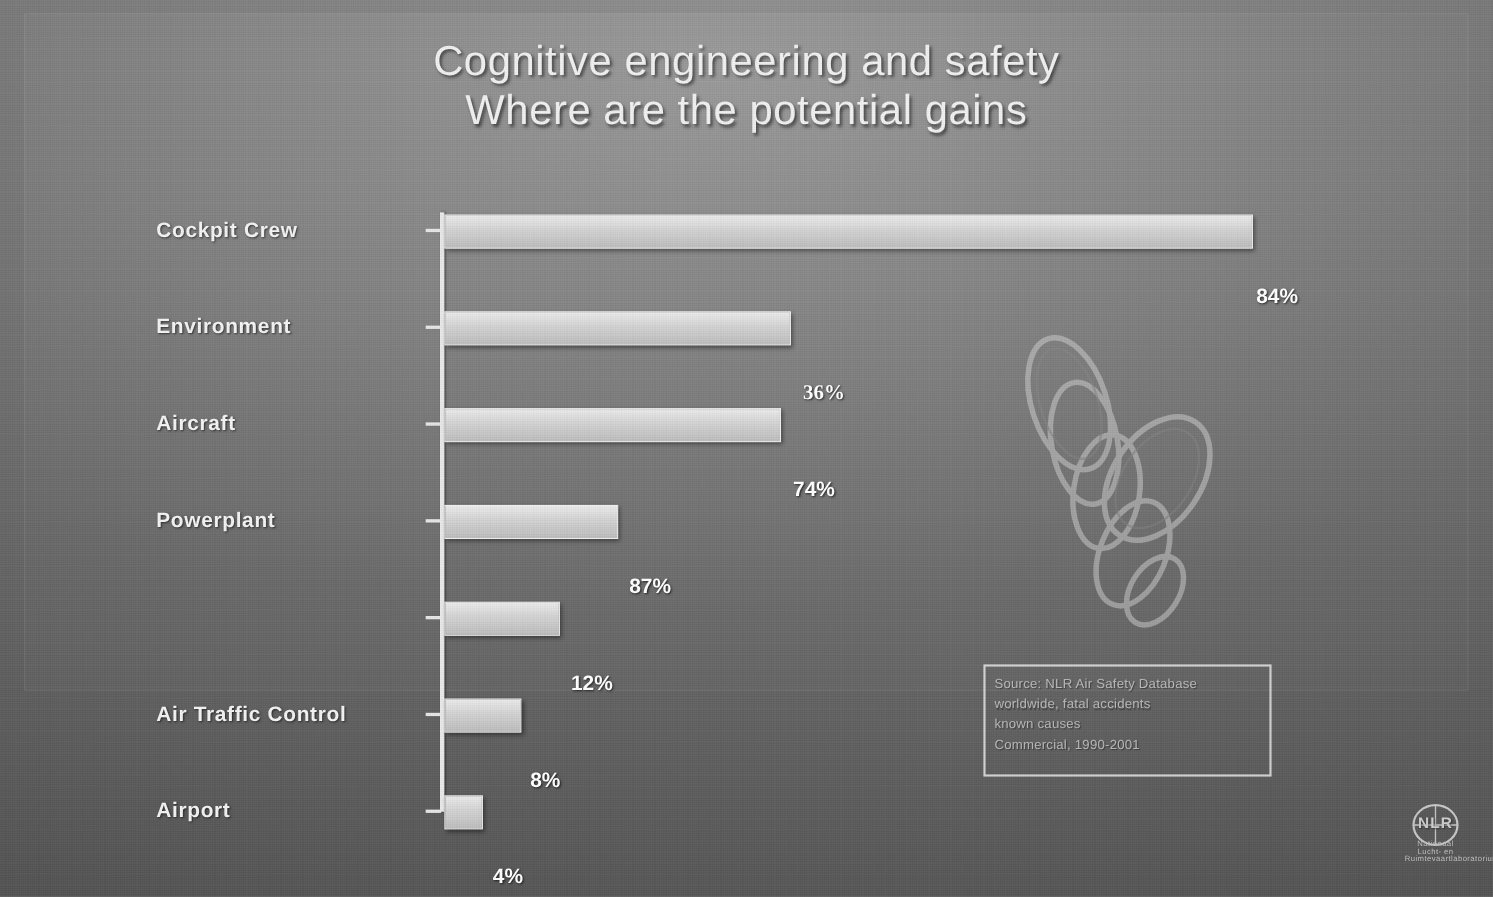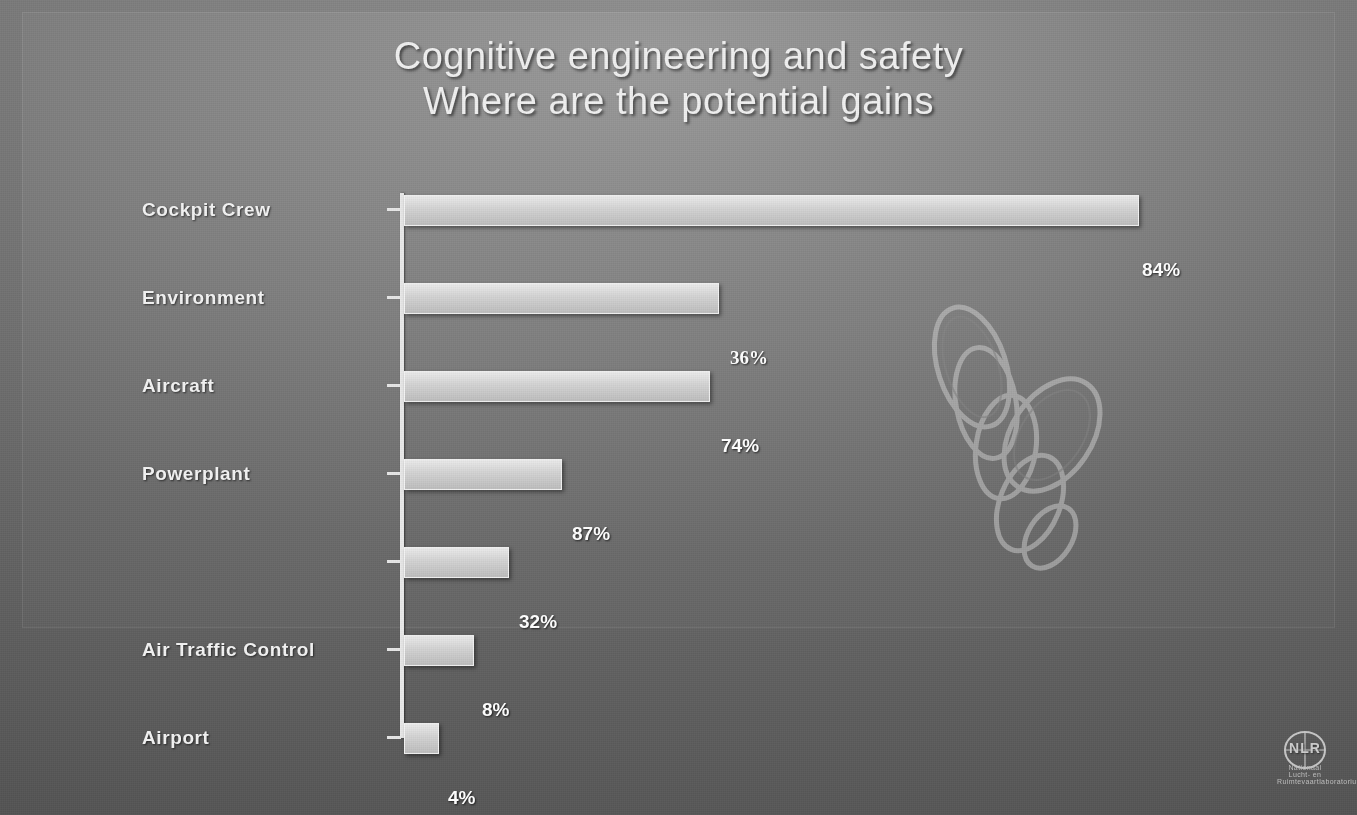--- a/index.html
+++ b/index.html
@@ -223,21 +223,21 @@
       <div class="row" style="top:264px;">
         <div class="row-label">Powerplant</div>
         <div class="tick"></div>
         <div class="bar" style="width:158px;"></div>
         <div class="bar-value" style="left:430px;">87%</div>
       </div>
 
       <div class="row" style="top:352px;">
         <div class="tick"></div>
         <div class="bar" style="width:105px;"></div>
-        <div class="bar-value" style="left:377px;">32%</div>
+        <div class="bar-value" style="left:377px;">12%</div>
       </div>
 
       <div class="row" style="top:440px;">
         <div class="row-label">Air Traffic Control</div>
         <div class="tick"></div>
         <div class="bar" style="width:70px;"></div>
         <div class="bar-value" style="left:340px;">8%</div>
       </div>
 
       <div class="row" style="top:528px;">
@@ -256,20 +256,26 @@
         <ellipse cx="150" cy="138" rx="40" ry="62" transform="rotate(34 150 138)"></ellipse>
         <ellipse cx="128" cy="206" rx="30" ry="50" transform="rotate(22 128 206)"></ellipse>
         <ellipse cx="148" cy="240" rx="22" ry="34" transform="rotate(32 148 240)"></ellipse>
       </g>
       <g fill="none" stroke="#8c8c8c" stroke-width="2" opacity="0.6">
         <ellipse cx="70" cy="70" rx="26" ry="52" transform="rotate(-18 70 70)"></ellipse>
         <ellipse cx="150" cy="138" rx="31" ry="50" transform="rotate(34 150 138)"></ellipse>
       </g>
     </svg>
 
+    <div id="source-box">
+      <div>Source: NLR Air Safety Database</div>
+      <div>worldwide, fatal accidents</div>
+      <div>known causes</div>
+      <div>Commercial, 1990-2001</div>
+    </div>
 
     <div id="logo">
       <svg viewBox="0 0 56 58" width="56" height="58">
         <ellipse cx="28" cy="26" rx="20" ry="18" fill="none" stroke="#e2e2e2" stroke-width="2"></ellipse>
         <path d="M8 26 L48 26" stroke="#e2e2e2" stroke-width="1.2"></path>
         <path d="M28 8 L28 44" stroke="#e2e2e2" stroke-width="1.2"></path>
       </svg>
       <div class="logo-text">NLR</div>
       <div class="logo-sub">Nationaal Lucht- en Ruimtevaartlaboratorium</div>
     </div>

